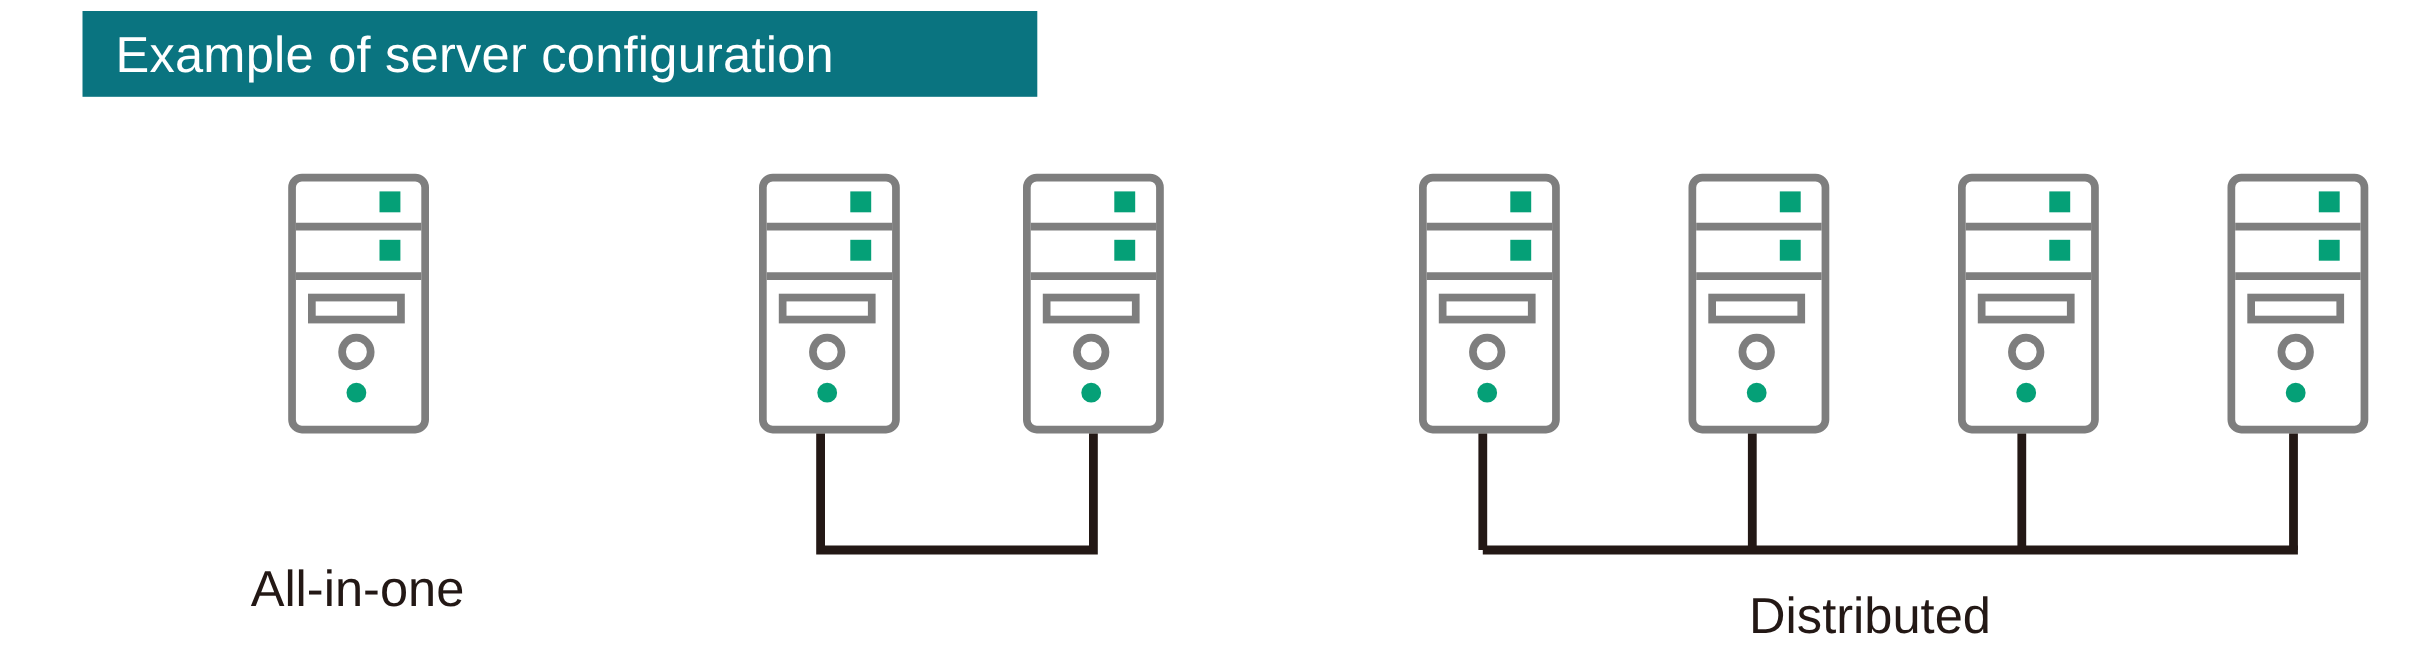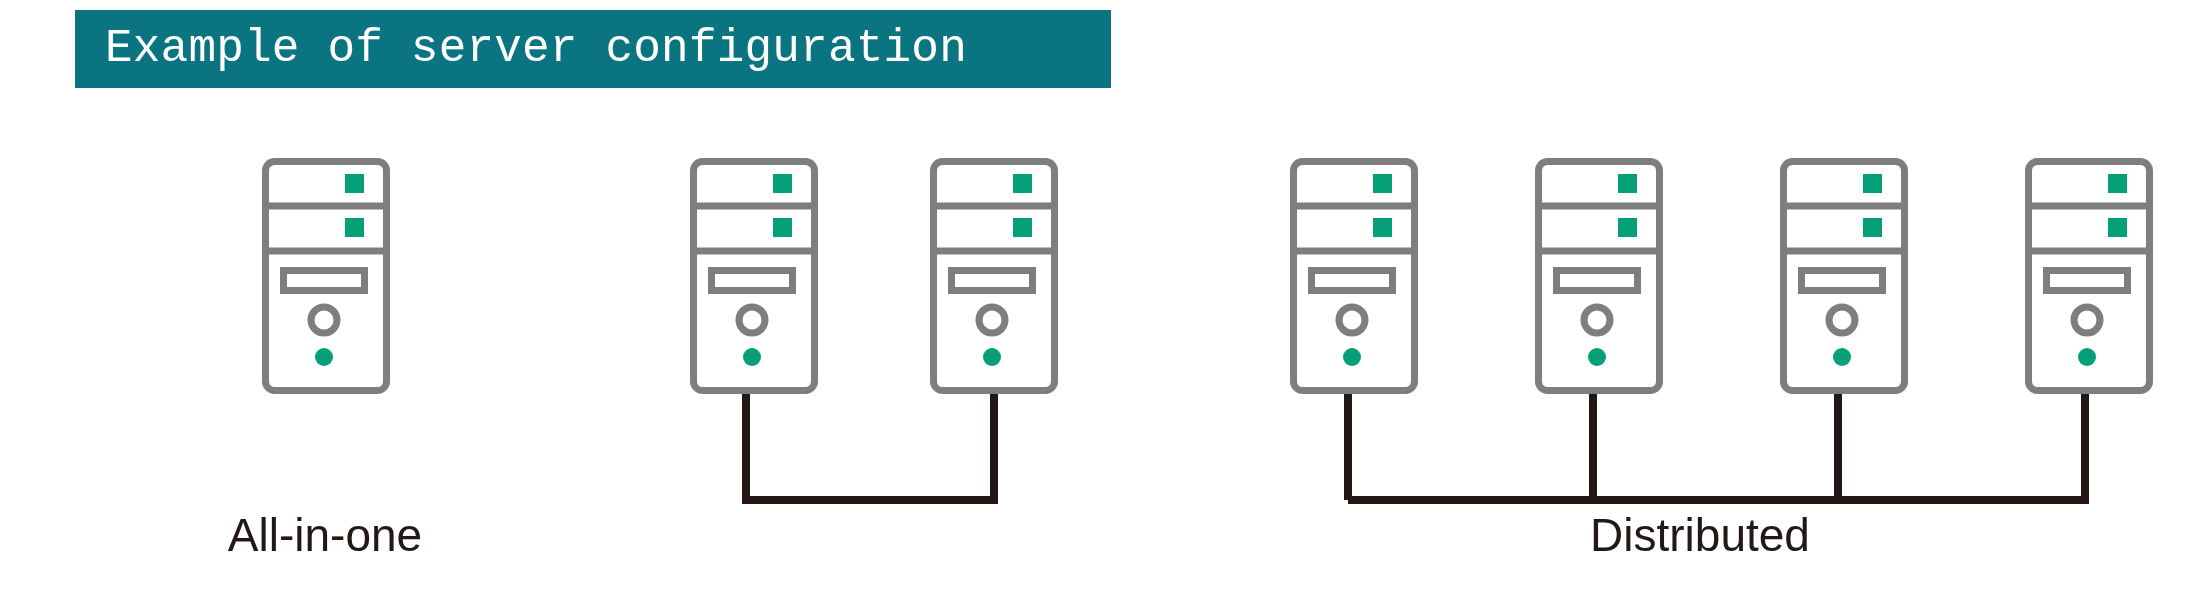--- a/index.html
+++ b/index.html
@@ -20,28 +20,27 @@
     height: 597px;
     overflow: hidden;
     background: #ffffff;
   }
 
   
   .title-banner {
     position: absolute;
     left: 75px;
     top: 10px;
-    width: 1036px;
+    width: 868px;
     height: 78px;
     background: #0a7480;
     box-sizing: border-box;
     display: flex;
     align-items: center;
     padding-left: 30px;
-    font-family: Liberation Mono, monospace;
   }
   .title-text {
     color: #ffffff;
     font-size: 46px;
     font-weight: 400;
     letter-spacing: 0.2px;
     line-height: 1;
     white-space: nowrap;
   }
 
@@ -131,15 +130,15 @@
           <path d="M 1838 394 L 1838 500"></path>
           <path d="M 2085 394 L 2085 500"></path>
         </g>
       </g>
     </svg>
   </div>
 
   <div class="caption" style="left:325px;">All-in-one</div>
 
 
-  <div class="caption" style="left:1700px;">Distributed</div>
+  <div class="caption" style="left:1700px;margin-top:24px;">Distributed</div>
 
 </div>
 
 </body></html>

